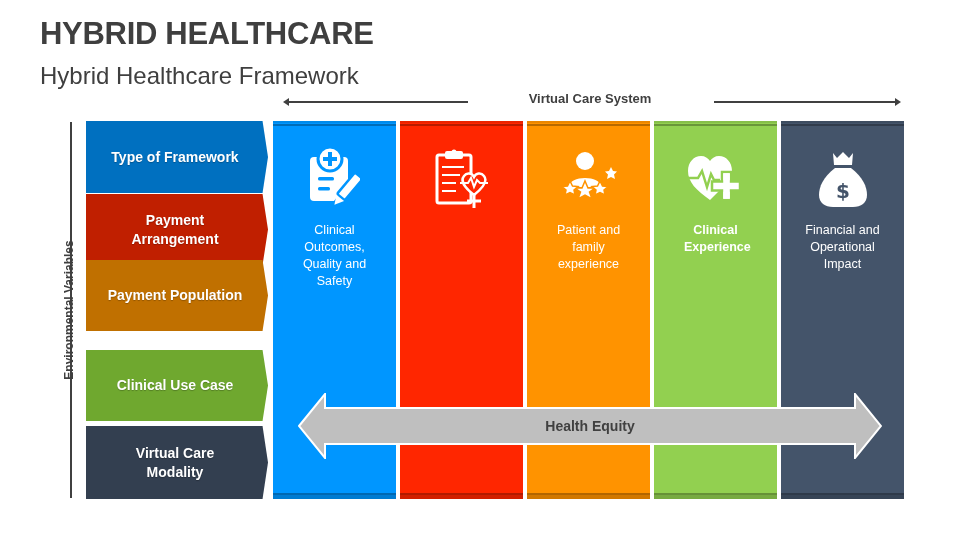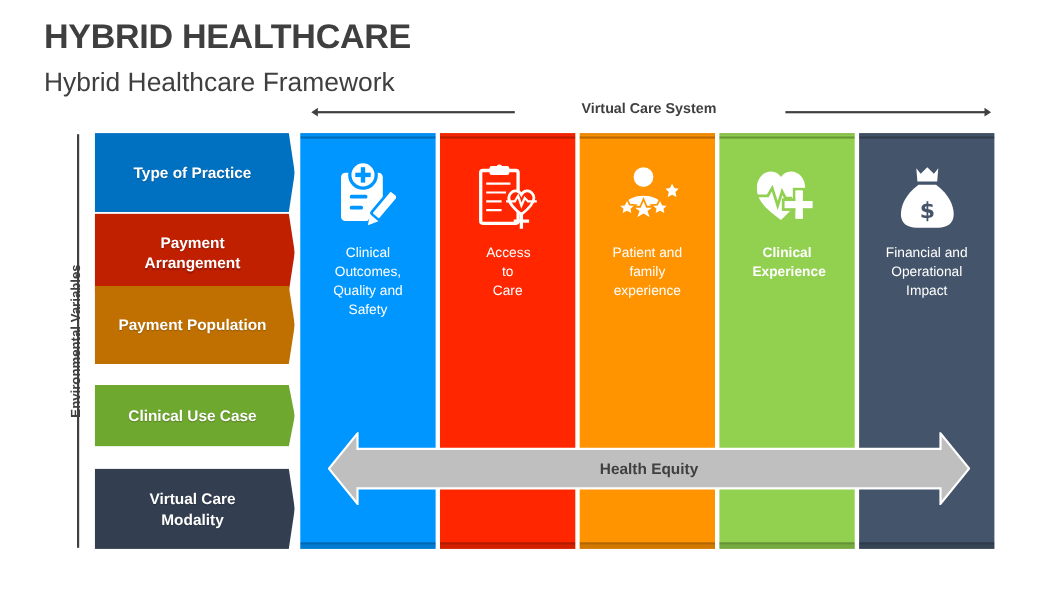--- a/index.html
+++ b/index.html
@@ -40,29 +40,29 @@
 <div class="subtitle">Hybrid Healthcare Framework</div>
 
 <div class="arrow-line arrow-left"></div>
 <div class="vcs-label">Virtual Care System</div>
 <div class="arrow-line arrow-right"></div>
 
 <div class="env-line"></div>
 <div class="env-label">Environmental Variables</div>
 
 <div class="var" style="top:121px;height:72px;background:#0070c0;">
-  <span class="inner">Type of Practice</span>
+  <span class="inner">Type of Framework</span>
 </div>
 <div class="var" style="top:194px;height:71px;background:#c01f00;">
   <span class="inner" style="display:block;width:110px;">Payment Arrangement</span>
 </div>
 <div class="var" style="top:260px;height:71px;background:#c07000;">
   <span class="inner">Payment Population</span>
 </div>
-<div class="var" style="top:350px;height:56px;background:#6fa82f;">
+<div class="var" style="top:350px;height:71px;background:#6fa82f;">
   <span class="inner">Clinical Use Case</span>
 </div>
 <div class="var" style="top:426px;height:73px;background:#333f50;">
   <span class="inner" style="display:block;width:100px;">Virtual Care Modality</span>
 </div>
 
 <div class="col" style="left:273px;background:#0096ff;padding-left:12px;">
   <div class="stripe2"></div>
     <div class="stripe"></div>
   <div class="icon">
@@ -95,21 +95,20 @@
       <line x1="8" y1="18" x2="30" y2="18" stroke="#fff" stroke-width="2"></line>
       <line x1="8" y1="26" x2="26" y2="26" stroke="#fff" stroke-width="2"></line>
       <line x1="8" y1="34" x2="22" y2="34" stroke="#fff" stroke-width="2"></line>
       <line x1="8" y1="42" x2="22" y2="42" stroke="#fff" stroke-width="2"></line>
       <path d="M40 46 C30 38 26 32 30 27 C33 23 38 24 40 28 C42 24 47 23 50 27 C54 32 50 38 40 46z" fill="#ff2600" stroke="#fff" stroke-width="2.5"></path>
       <polyline points="26,34 34,34 37,29 40,38 43,31 46,34 54,34" fill="none" stroke="#fff" stroke-width="2"></polyline>
       <line x1="40" y1="44" x2="40" y2="59" stroke="#fff" stroke-width="3"></line>
       <line x1="33" y1="52" x2="47" y2="52" stroke="#fff" stroke-width="3"></line>
     </svg>
   </div>
-  <div class="ctext" style="padding:0 38px;">Access to Care</div>
   <div class="bstripe"></div>
     <div class="bstripe2"></div>
 </div>
 
 <div class="col" style="left:527px;background:#ff9300;">
   <div class="stripe2"></div>
     <div class="stripe"></div>
   <div class="icon">
     <svg width="60" height="56" viewBox="0 0 60 56">
       <circle cx="26" cy="10" r="9" fill="#fff"></circle>

